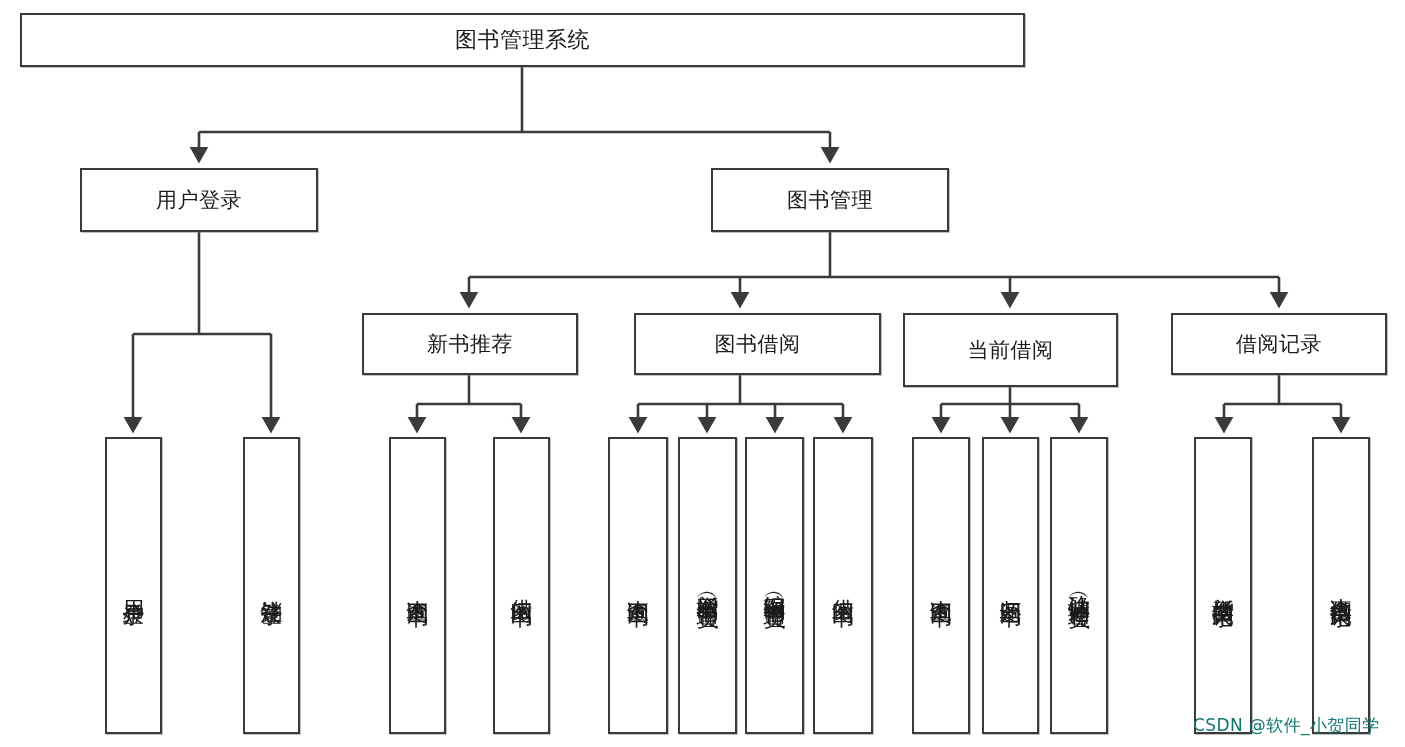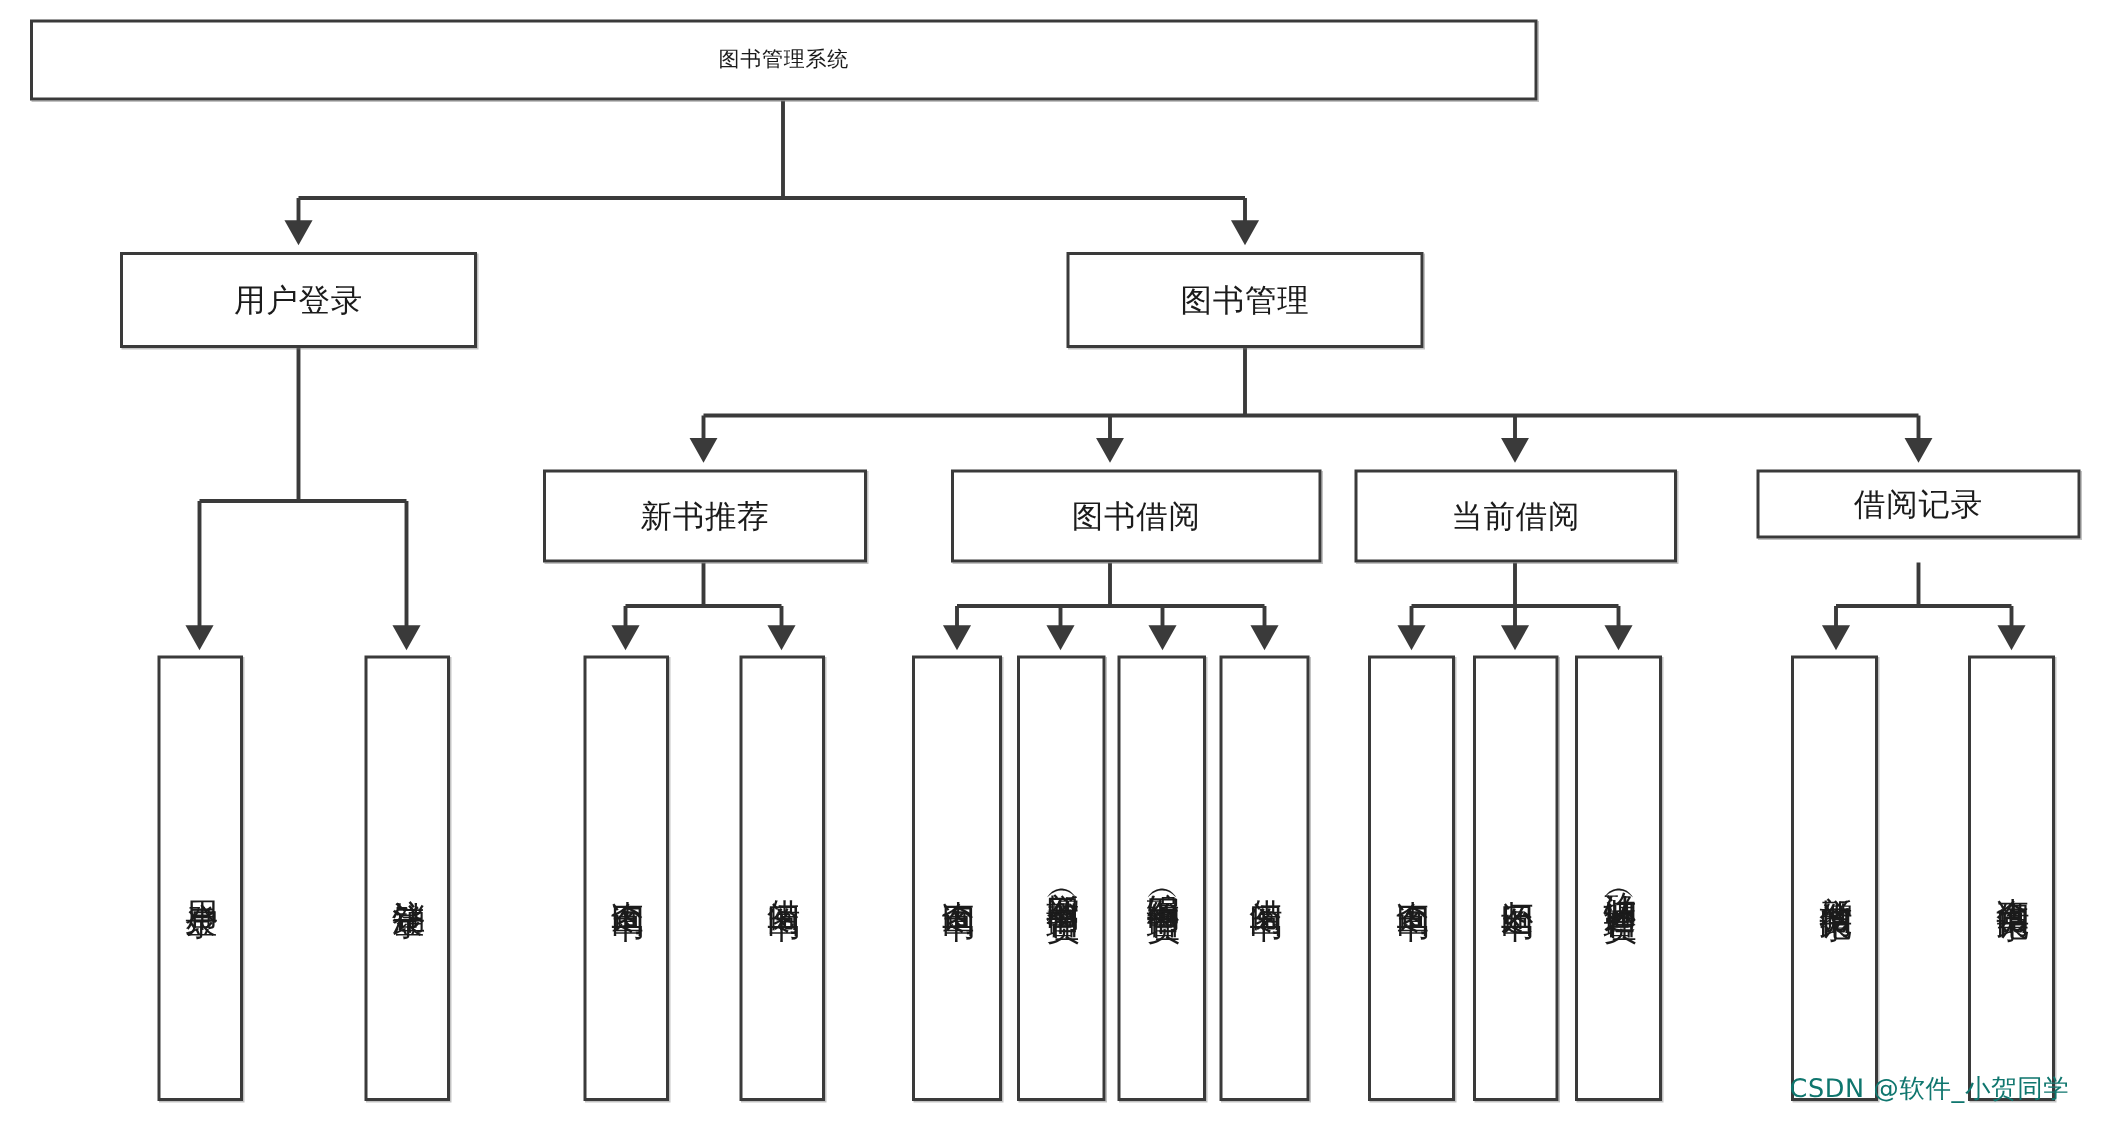--- a/index.html
+++ b/index.html
@@ -29,21 +29,21 @@
   }
   .node.vert .lbl{
     writing-mode:vertical-rl;
     text-orientation:upright;
     font-size:22px;
     line-height:1.28;
     letter-spacing:2px;
     white-space:normal;
     max-height:278px;
   }
-  .node.root .lbl{font-size:14px;}
+  .node.root .lbl{font-size:22px;}
   #watermark{
     position:absolute;
     left:1193px;top:714px;
     font-size:17px;
     color:#0f766e;
     letter-spacing:.4px;
     white-space:nowrap;
     pointer-events:none;
   }
 </style>
@@ -112,24 +112,24 @@
   <div class="node" style="left:362px;top:313px;width:216px;height:62px;">
     <span class="lbl">新书推荐</span>
   </div>
 
   <div class="node" style="left:711px;top:168px;width:238px;height:64px;">
     <span class="lbl">图书管理</span>
   </div>
   <div class="node" style="left:634px;top:313px;width:247px;height:62px;">
     <span class="lbl">图书借阅</span>
   </div>
-  <div class="node" style="left:903px;top:313px;width:215px;height:62px;">
+  <div class="node" style="left:903px;top:313px;width:215px;height:74px;">
     <span class="lbl">当前借阅</span>
   </div>
-  <div class="node" style="left:1171px;top:313px;width:216px;height:46px;">
+  <div class="node" style="left:1171px;top:313px;width:216px;height:62px;">
     <span class="lbl">借阅记录</span>
   </div>
 
   <div class="node vert" style="left:105px;top:437px;width:57px;height:297px;">
     <span class="lbl">用户登录</span>
   </div>
   <div class="node vert" style="left:243px;top:437px;width:57px;height:297px;">
     <span class="lbl">注销登录</span>
   </div>
 

